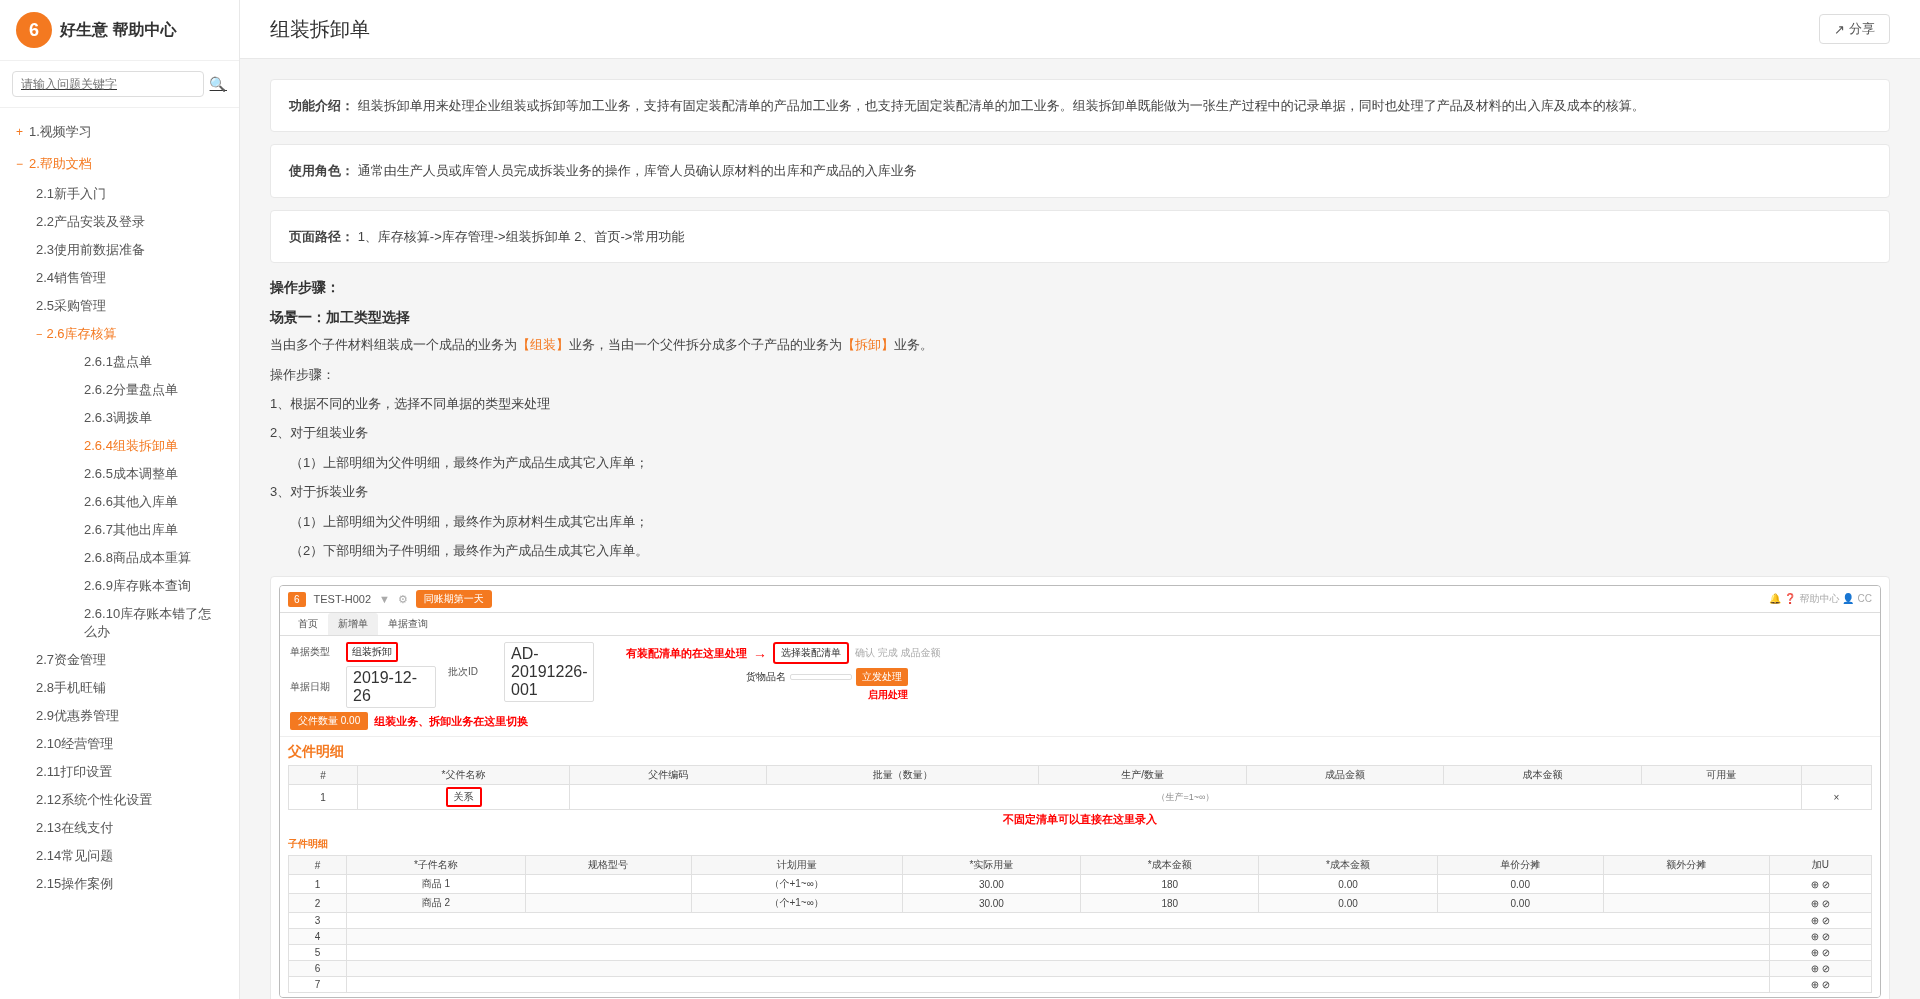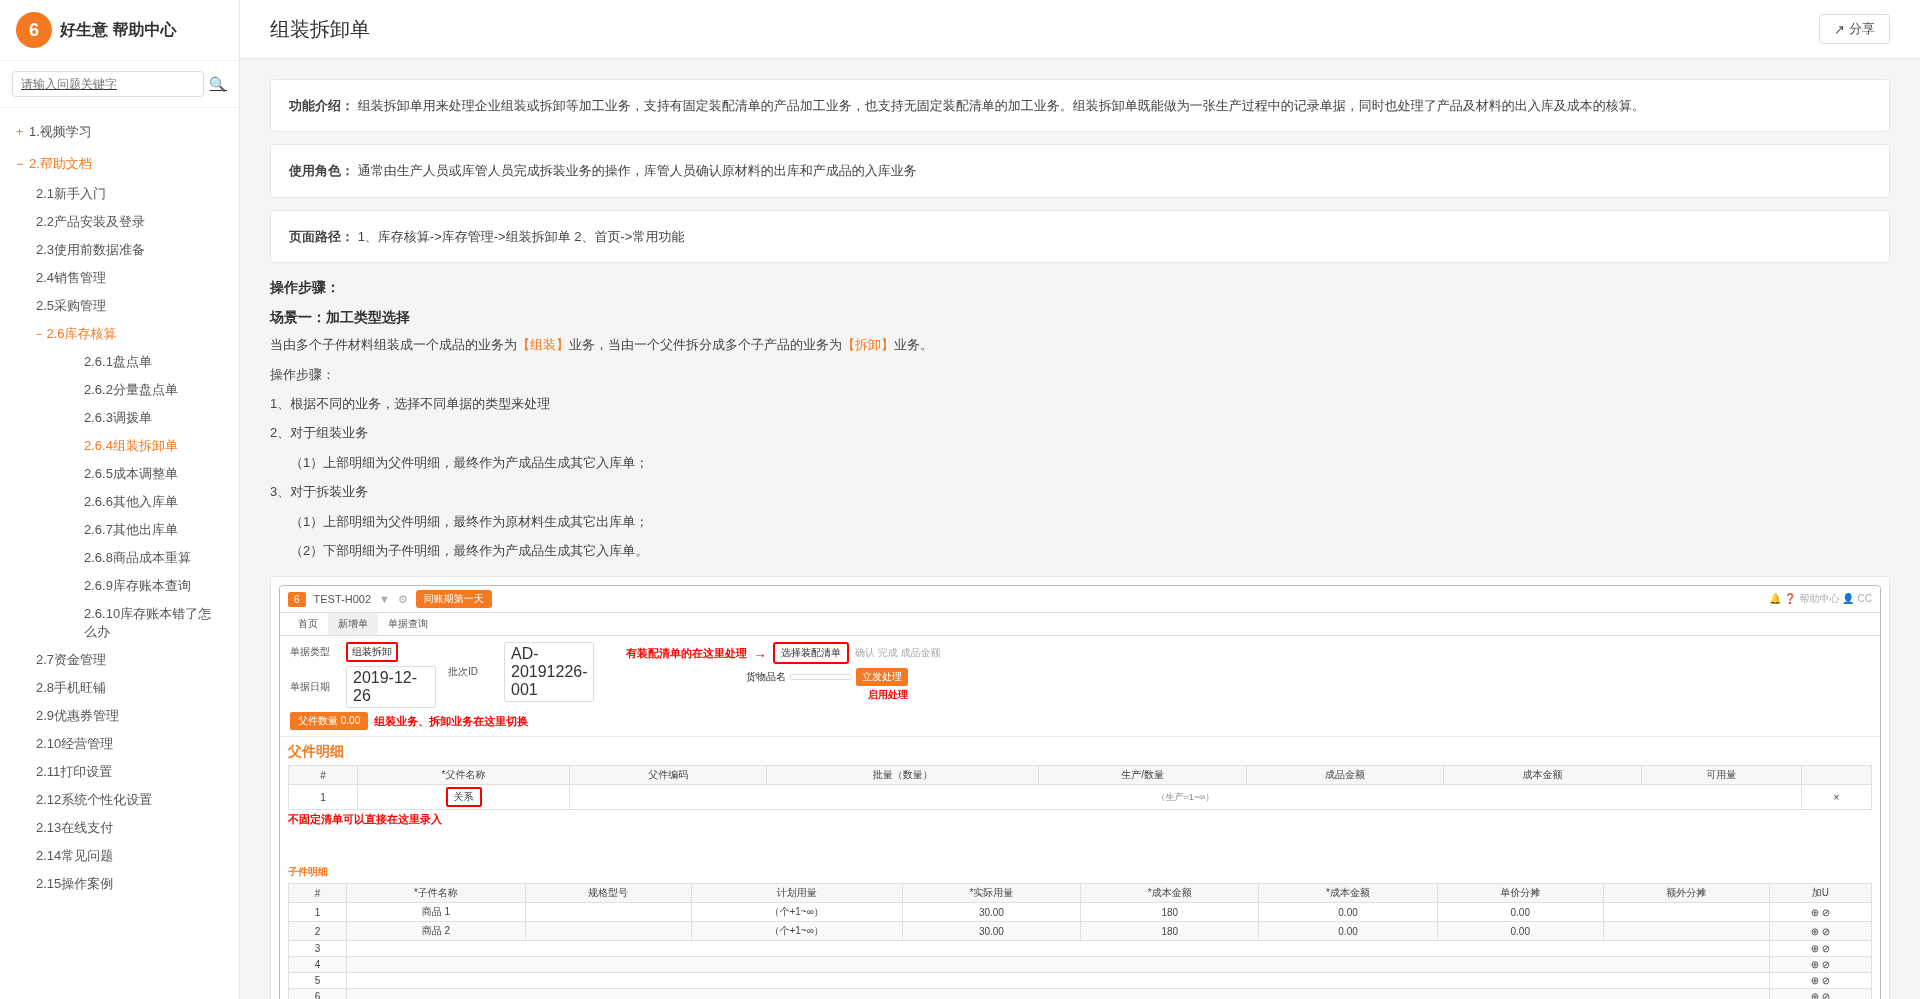--- a/index.html
+++ b/index.html
@@ -375,26 +375,26 @@
               <tr>
                 <td>1</td>
                 <td><span style="border:2px solid red;display:inline-block;padding:1px 6px;border-radius:2px;">关系</span></td>
                 <td colspan="6" style="font-size:9px;color:#888;">（生产=1~∞）</td>
                 <td>×</td>
               </tr>
             </tbody>
           </table>
         </div>
 
-        <div style="background:#fff;padding:2px 8px 4px 8px;display:flex;align-items:center;gap:8px;">
+        <div style="background:#fff;padding:2px 8px 4px 8px;display:flex;align-items:center;gap:8px;justify-content:center;">
           <span style="color:red;font-size:11px;font-weight:bold;">不固定清单可以直接在这里录入</span>
         </div>
 
         <div style="background:#fff;padding:4px 8px;">
-          <div style="font-size:10px;color:#f47920;font-weight:bold;padding:2px 0;margin-bottom:2px;margin-top:28px;">子件明细</div>
+          <div style="font-size:10px;color:#f47920;font-weight:bold;padding:2px 0;margin-bottom:2px;">子件明细</div>
           <table class="sim-table">
             <thead>
               <tr>
                 <th>#</th>
                 <th>*子件名称</th>
                 <th>规格型号</th>
                 <th>计划用量</th>
                 <th>*实际用量</th>
                 <th>*成本金额</th>
                 <th>*成本金额</th>

